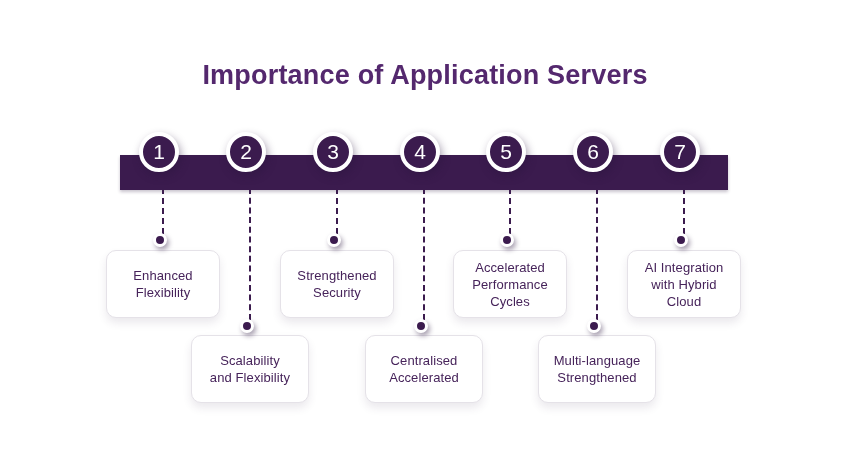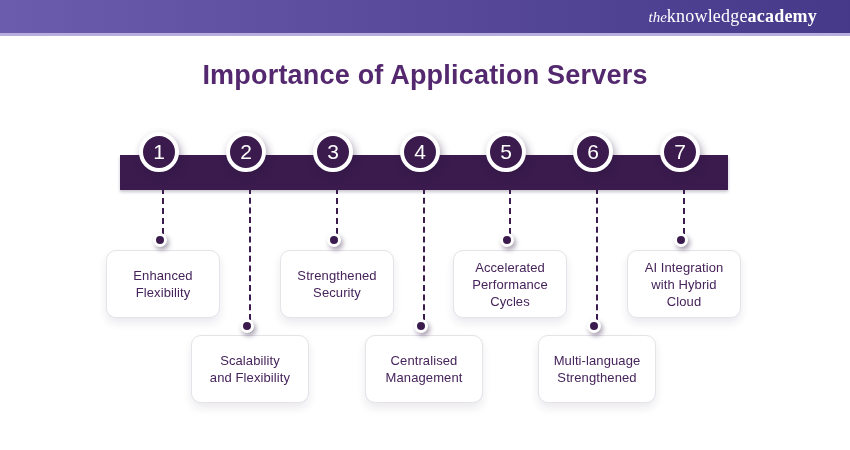--- a/index.html
+++ b/index.html
@@ -135,25 +135,20 @@
     font-weight: 500;
     white-space: pre-line;
     letter-spacing: 0.1px;
   }
 </style>
 </head>
 <body>
 
 <div class="canvas">
 
-  <div class="header">
-    <div class="logo">
-      <span class="the">the</span><span class="knowledge">knowledge</span><span class="academy">academy</span>
-    </div>
-  </div>
 
   <div class="title">Importance of Application Servers</div>
 
   <div class="timeline-bar"></div>
 
   <div class="col c1 row-top">
     <div class="connector"></div>
     <div class="step-circle">1</div>
     <div class="dot"></div>
     <div class="card">
@@ -181,21 +176,21 @@
 Security</div>
     </div>
   </div>
 
   <div class="col c4 row-bottom">
     <div class="connector"></div>
     <div class="step-circle">4</div>
     <div class="dot"></div>
     <div class="card">
       <div class="card-label">Centralised
-Management</div>
+Accelerated</div>
     </div>
   </div>
 
   <div class="col c5 row-top">
     <div class="connector"></div>
     <div class="step-circle">5</div>
     <div class="dot"></div>
     <div class="card">
       <div class="card-label">Accelerated
 Performance

